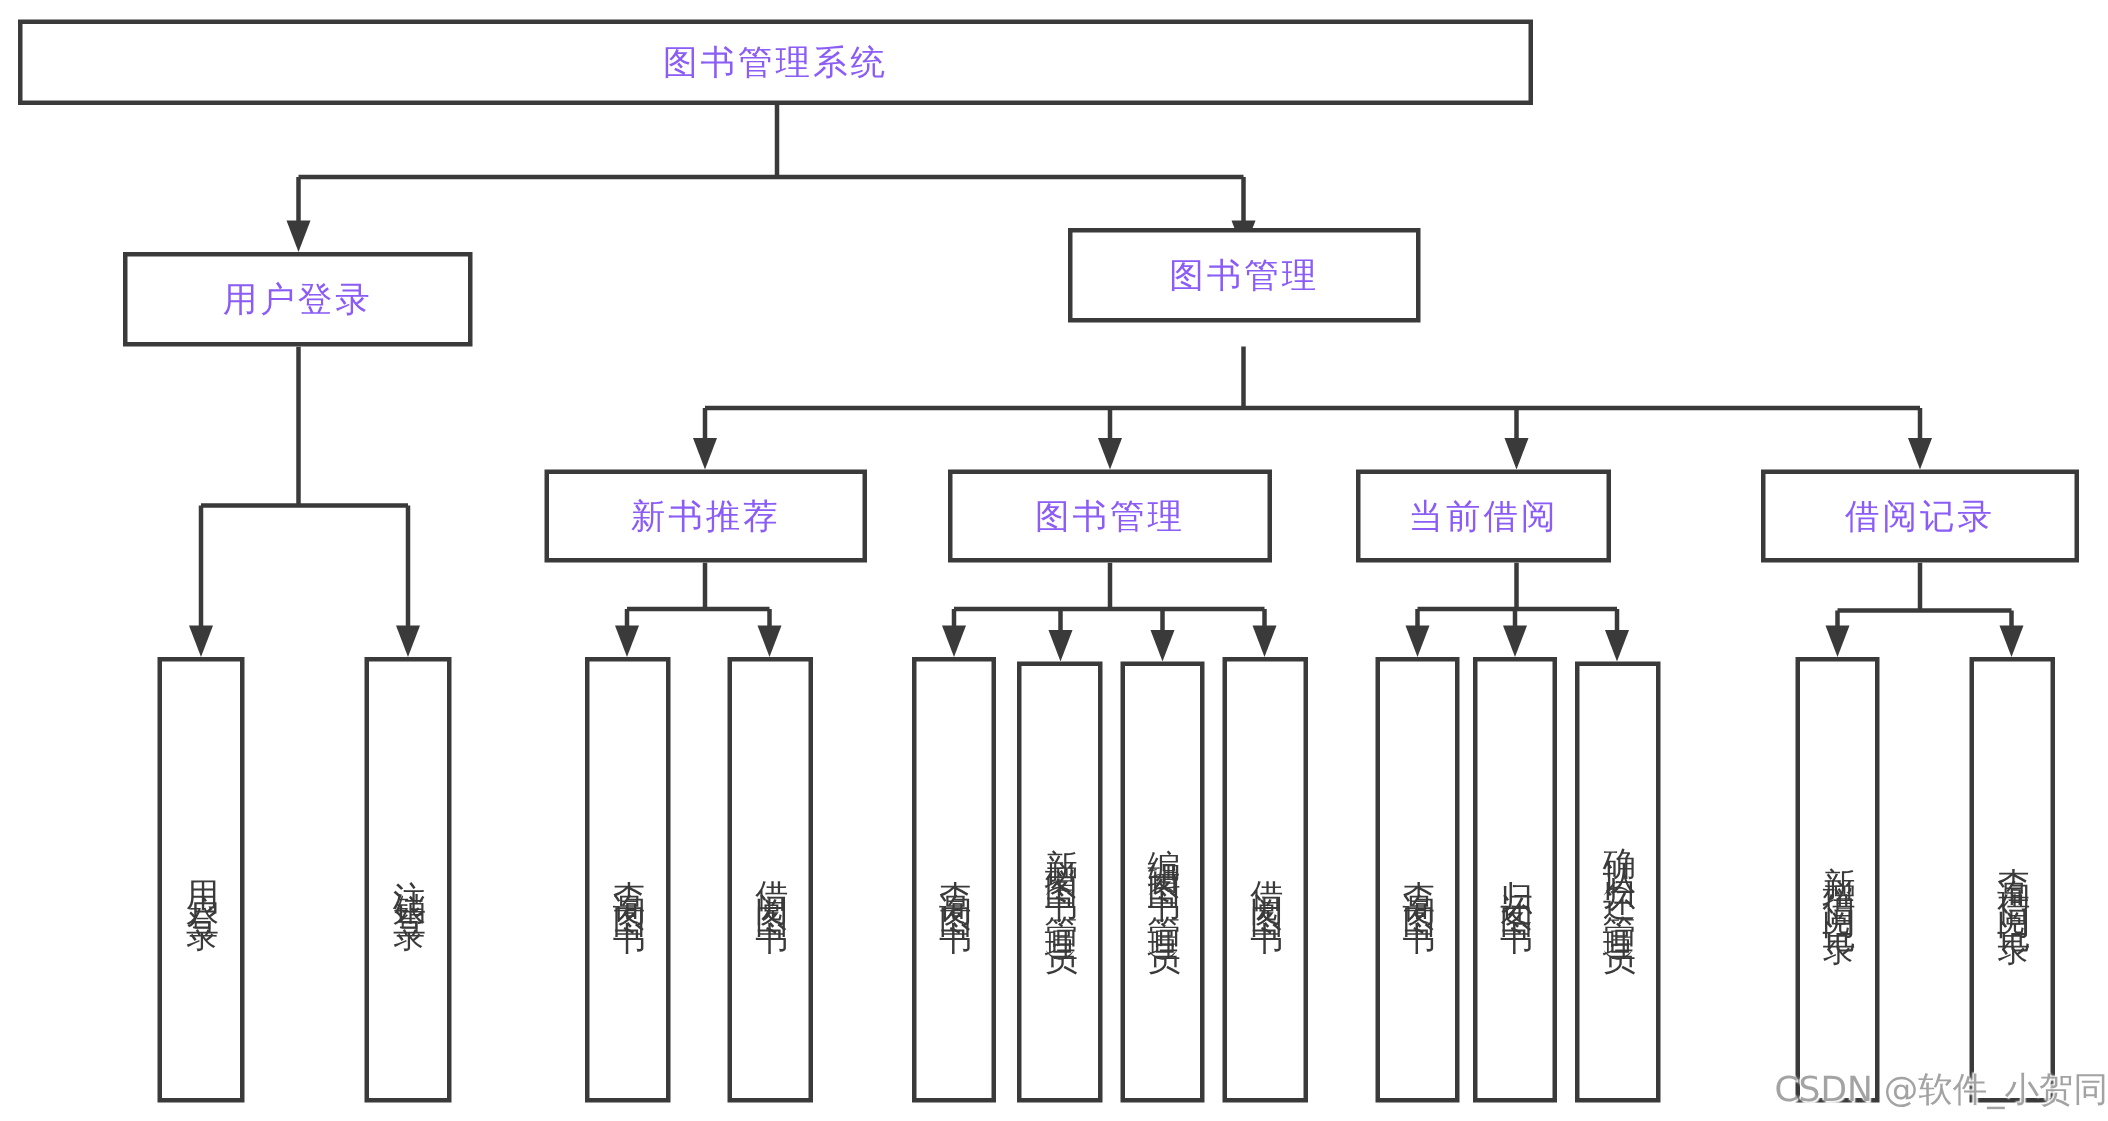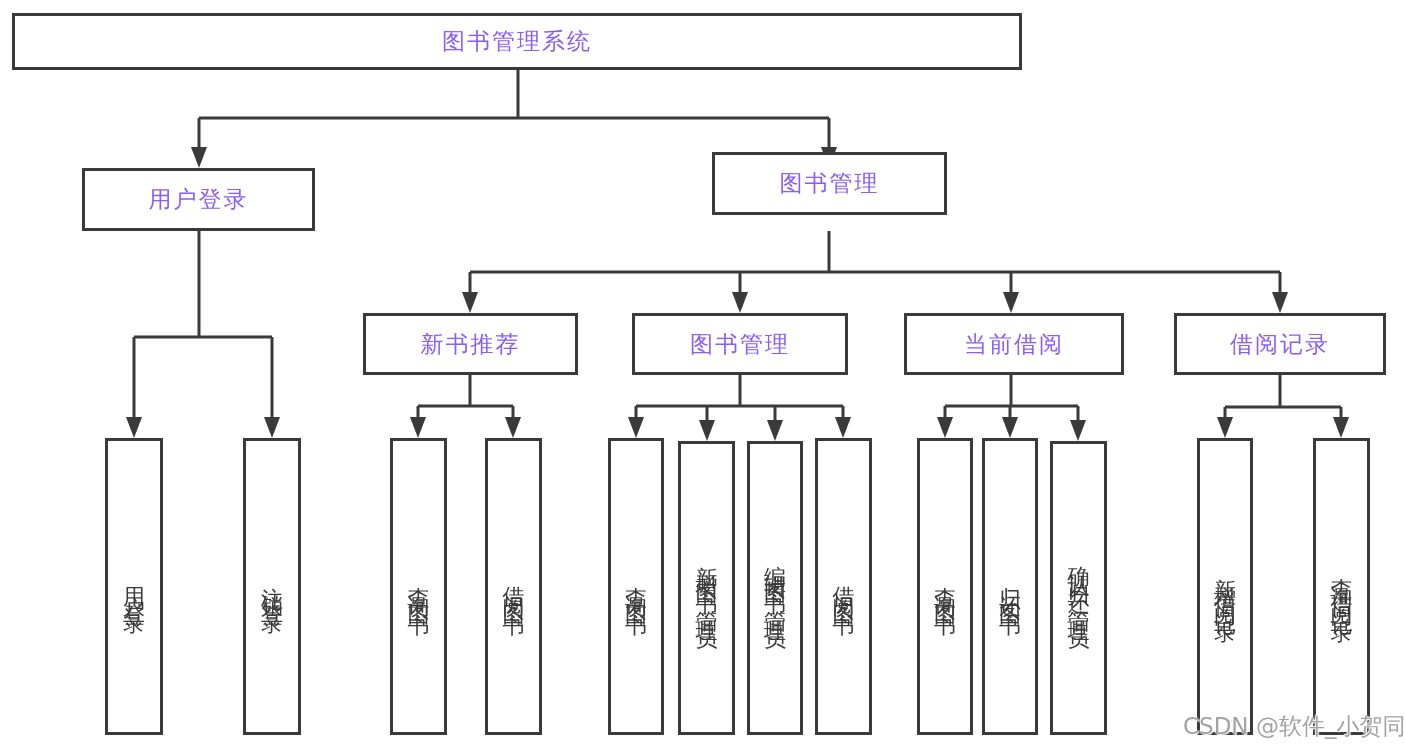--- a/index.html
+++ b/index.html
@@ -136,21 +136,21 @@
   <div class="box h" style="left:712px;top:152px;width:235px;height:63px">
     <span>图书管理</span>
   </div>
 
   <div class="box h" style="left:363px;top:313px;width:215px;height:62px">
     <span>新书推荐</span>
   </div>
   <div class="box h" style="left:632px;top:313px;width:216px;height:62px">
     <span>图书管理</span>
   </div>
-  <div class="box h" style="left:904px;top:313px;width:220px;height:62px">
+  <div class="box h" style="left:904px;top:313px;width:170px;height:62px">
     <span>当前借阅</span>
   </div>
   <div class="box h" style="left:1174px;top:313px;width:212px;height:62px">
     <span>借阅记录</span>
   </div>
 
   <div class="box v" style="left:105px;top:438px;width:58px;height:297px">
     <span>用户登录</span>
   </div>
   <div class="box v" style="left:243px;top:438px;width:58px;height:297px">

